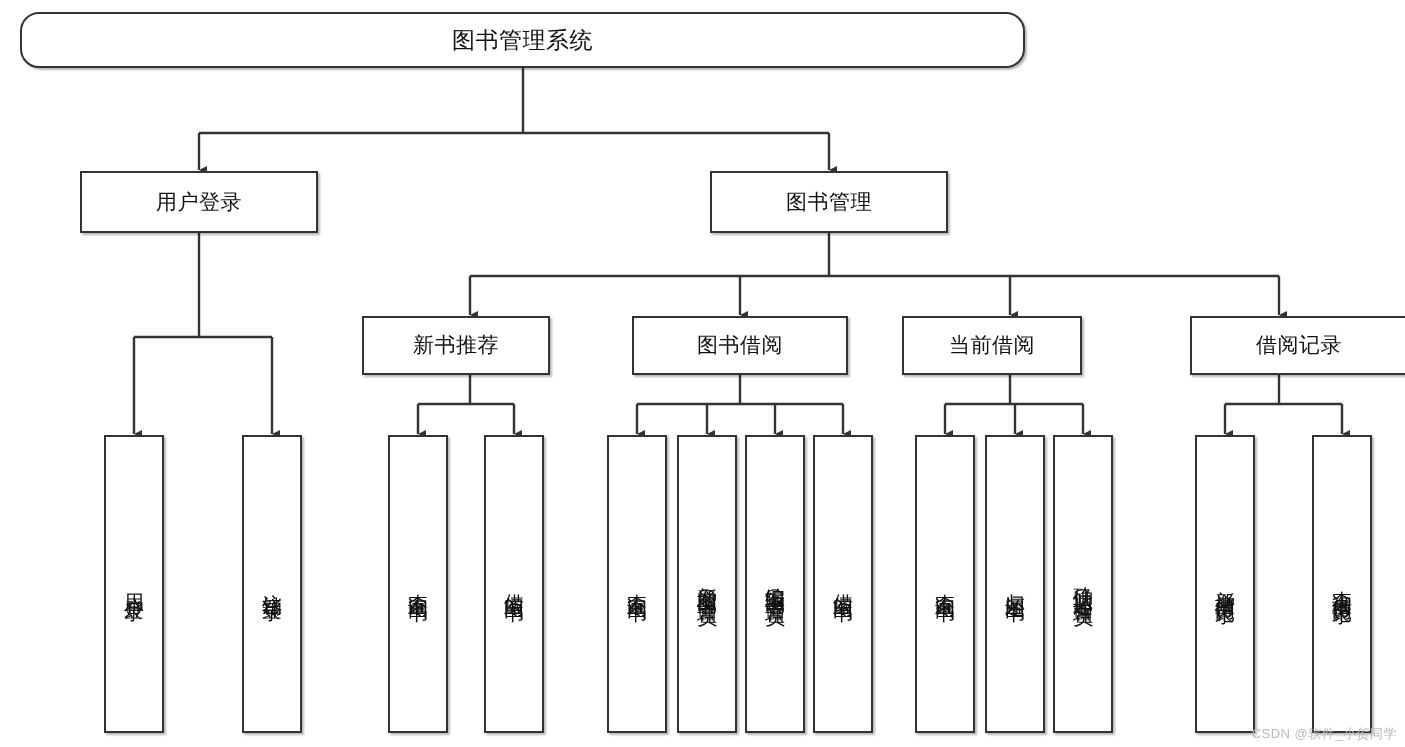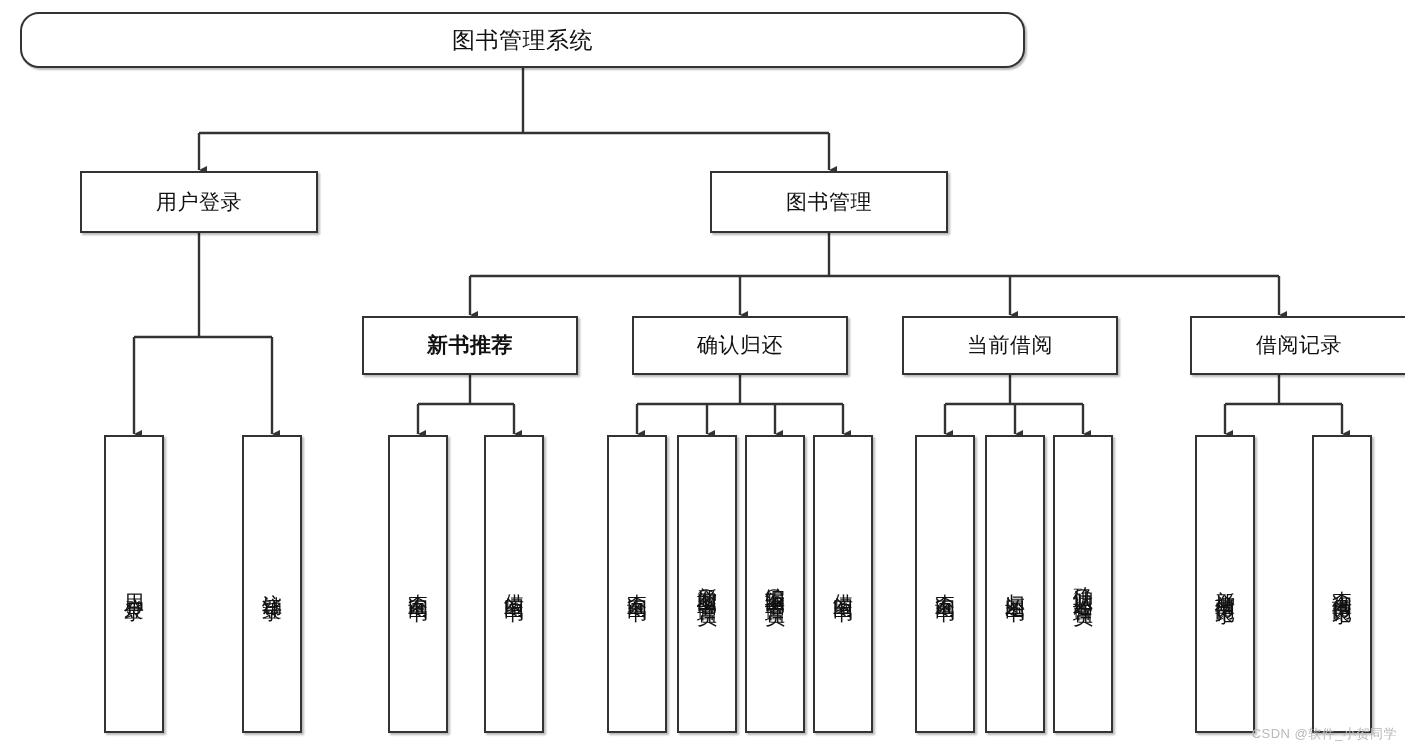--- a/index.html
+++ b/index.html
@@ -114,27 +114,27 @@
   <div id="node-layer">
       <div class="node-box root" style="left: 20px; top: 12px; width: 1005px; height: 56px; border-radius: 19px;">
         <span class="node-label">图书管理系统</span>
       </div>
       <div class="node-box level2" style="left: 80px; top: 171px; width: 238px; height: 62px;">
         <span class="node-label">用户登录</span>
       </div>
       <div class="node-box level2" style="left: 710px; top: 171px; width: 238px; height: 62px;">
         <span class="node-label">图书管理</span>
       </div>
-      <div class="node-box level3" style="left: 362px; top: 316px; width: 216px; height: 59px; font-weight: bold;">
+      <div class="node-box level3" style="left: 362px; top: 316px; width: 188px; height: 59px;">
         <span class="node-label">新书推荐</span>
       </div>
       <div class="node-box level3" style="left: 632px; top: 316px; width: 216px; height: 59px;">
-        <span class="node-label">确认归还</span>
+        <span class="node-label">图书借阅</span>
       </div>
-      <div class="node-box level3" style="left: 902px; top: 316px; width: 216px; height: 59px;">
+      <div class="node-box level3" style="left: 902px; top: 316px; width: 180px; height: 59px;">
         <span class="node-label">当前借阅</span>
       </div>
       <div class="node-box level3" style="left: 1170px; top: 316px; width: 218px; height: 59px; margin-left: 20px;">
         <span class="node-label">借阅记录</span>
       </div>
       <div class="node-box leaf vertical" style="left: 104px; top: 435px; width: 60px; height: 298px;">
         <span class="node-label">用户登录</span>
       </div>
       <div class="node-box leaf vertical" style="left: 242px; top: 435px; width: 60px; height: 298px;">
         <span class="node-label">注销登录</span>

